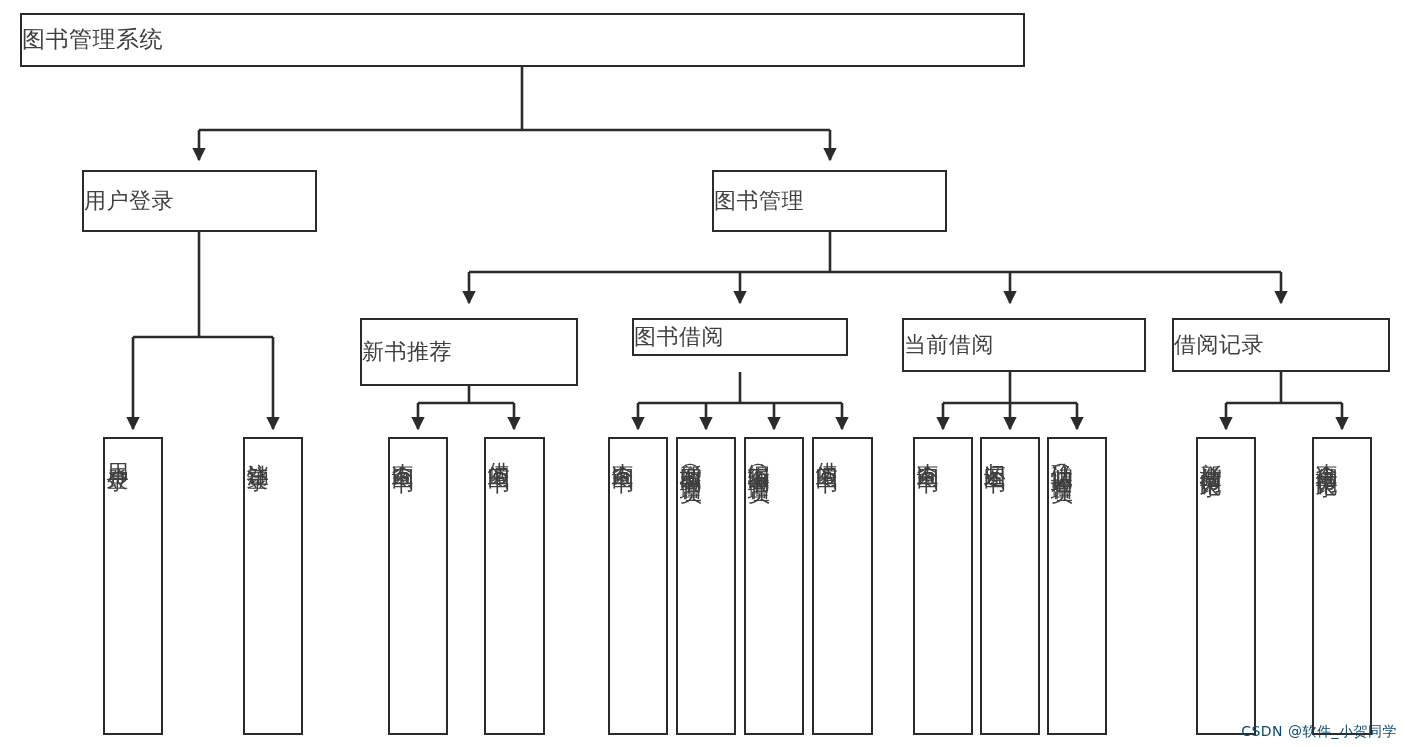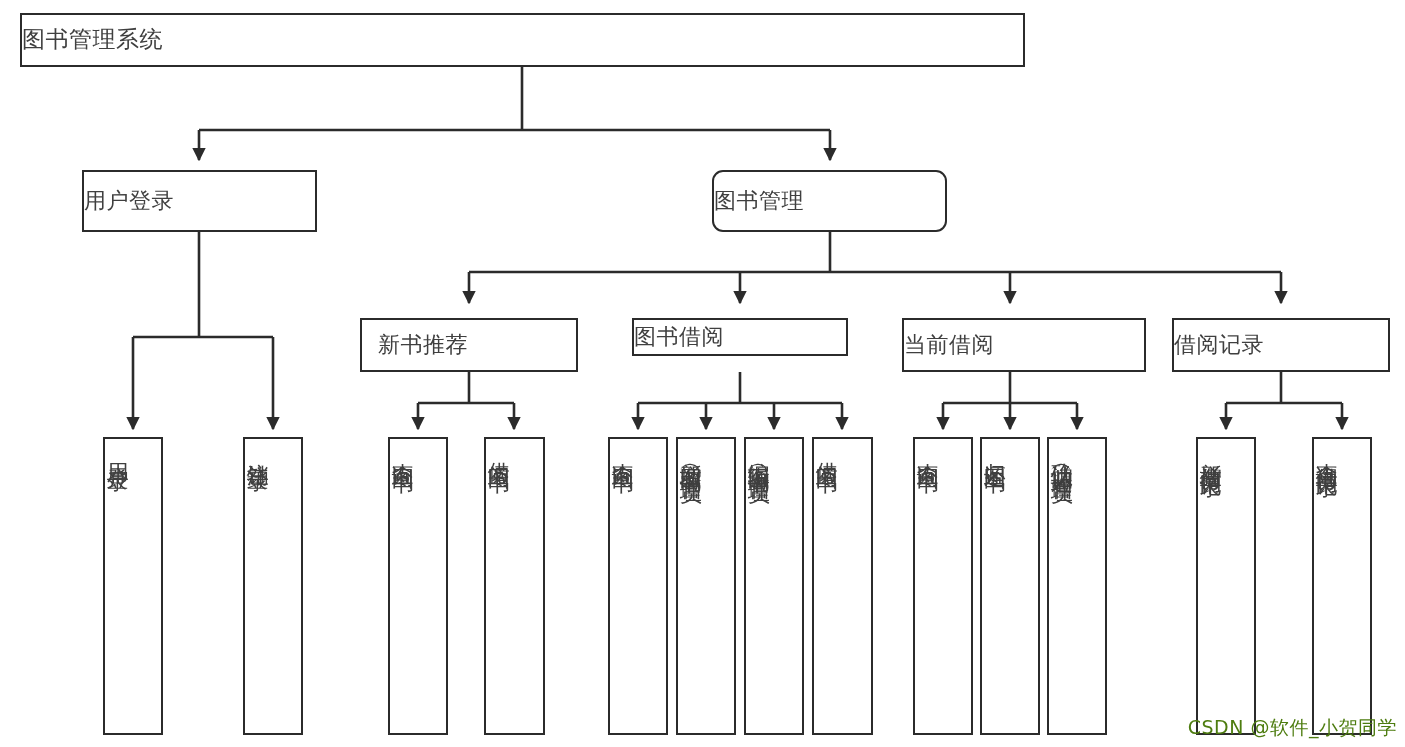--- a/index.html
+++ b/index.html
@@ -55,22 +55,22 @@
     writing-mode: vertical-rl;
     text-orientation: upright;
     font-size: 22px;
     letter-spacing: 3px;
     display: block;
   }
   #watermark {
     position: absolute;
     right: 8px;
     bottom: 6px;
-    font-size: 19px;
-    color: #4d7c0f;
+    font-size: 14px;
+    color: #0c4a6e;
     letter-spacing: 0.5px;
     z-index: 5;
     white-space: pre;
   }
 </style>
 </head>
 <body>
 
 <div id="diagram-root">
 
@@ -125,25 +125,25 @@
     </g>
   </svg>
 
   <div class="node-box node-h node-root" style="left:20px; top:13px; width:1005px; height:54px;">
     <span class="node-label">图书管理系统</span>
   </div>
 
   <div class="node-box node-h" style="left:82px; top:170px; width:235px; height:62px;">
     <span class="node-label">用户登录</span>
   </div>
-  <div class="node-box node-h" style="left:712px; top:170px; width:235px; height:62px;border-radius:11px;">
+  <div class="node-box node-h" style="left:712px; top:170px; width:235px; height:62px;">
     <span class="node-label">图书管理</span>
   </div>
 
-  <div class="node-box node-h" style="left:360px; top:318px; width:218px; height:54px;padding-left:16px;">
+  <div class="node-box node-h" style="left:360px; top:318px; width:218px; height:68px;">
     <span class="node-label">新书推荐</span>
   </div>
   <div class="node-box node-h" style="left:632px; top:318px; width:216px; height:38px;">
     <span class="node-label">图书借阅</span>
   </div>
   <div class="node-box node-h" style="left:902px; top:318px; width:244px; height:54px;">
     <span class="node-label">当前借阅</span>
   </div>
   <div class="node-box node-h" style="left:1172px; top:318px; width:218px; height:54px;">
     <span class="node-label">借阅记录</span>

